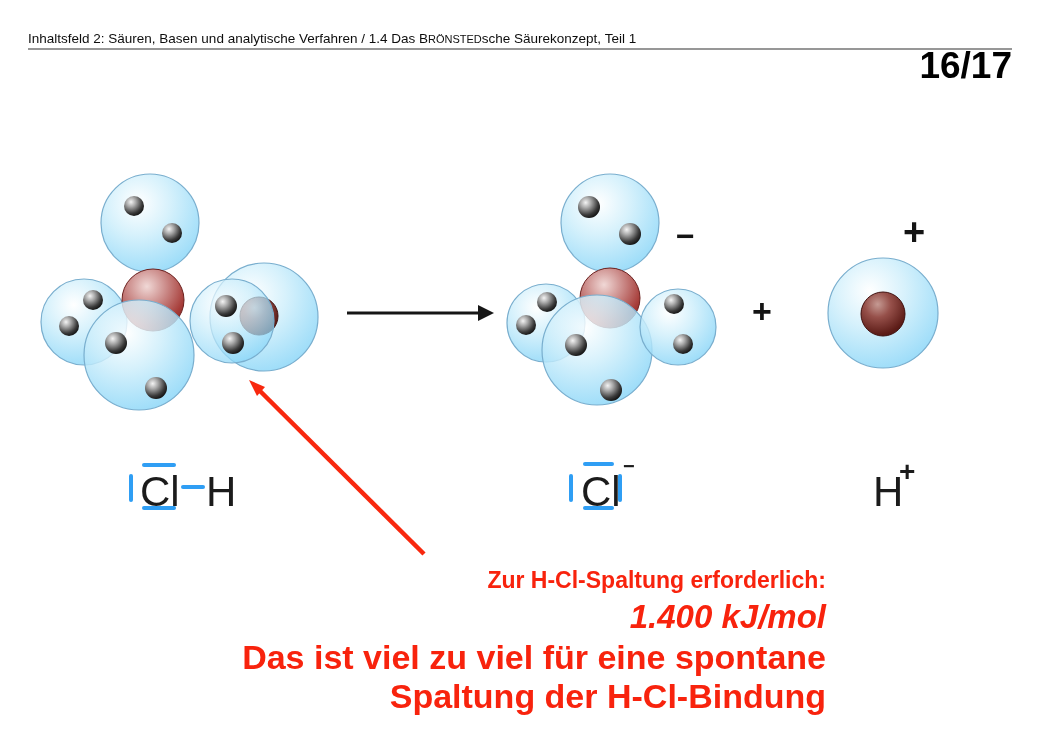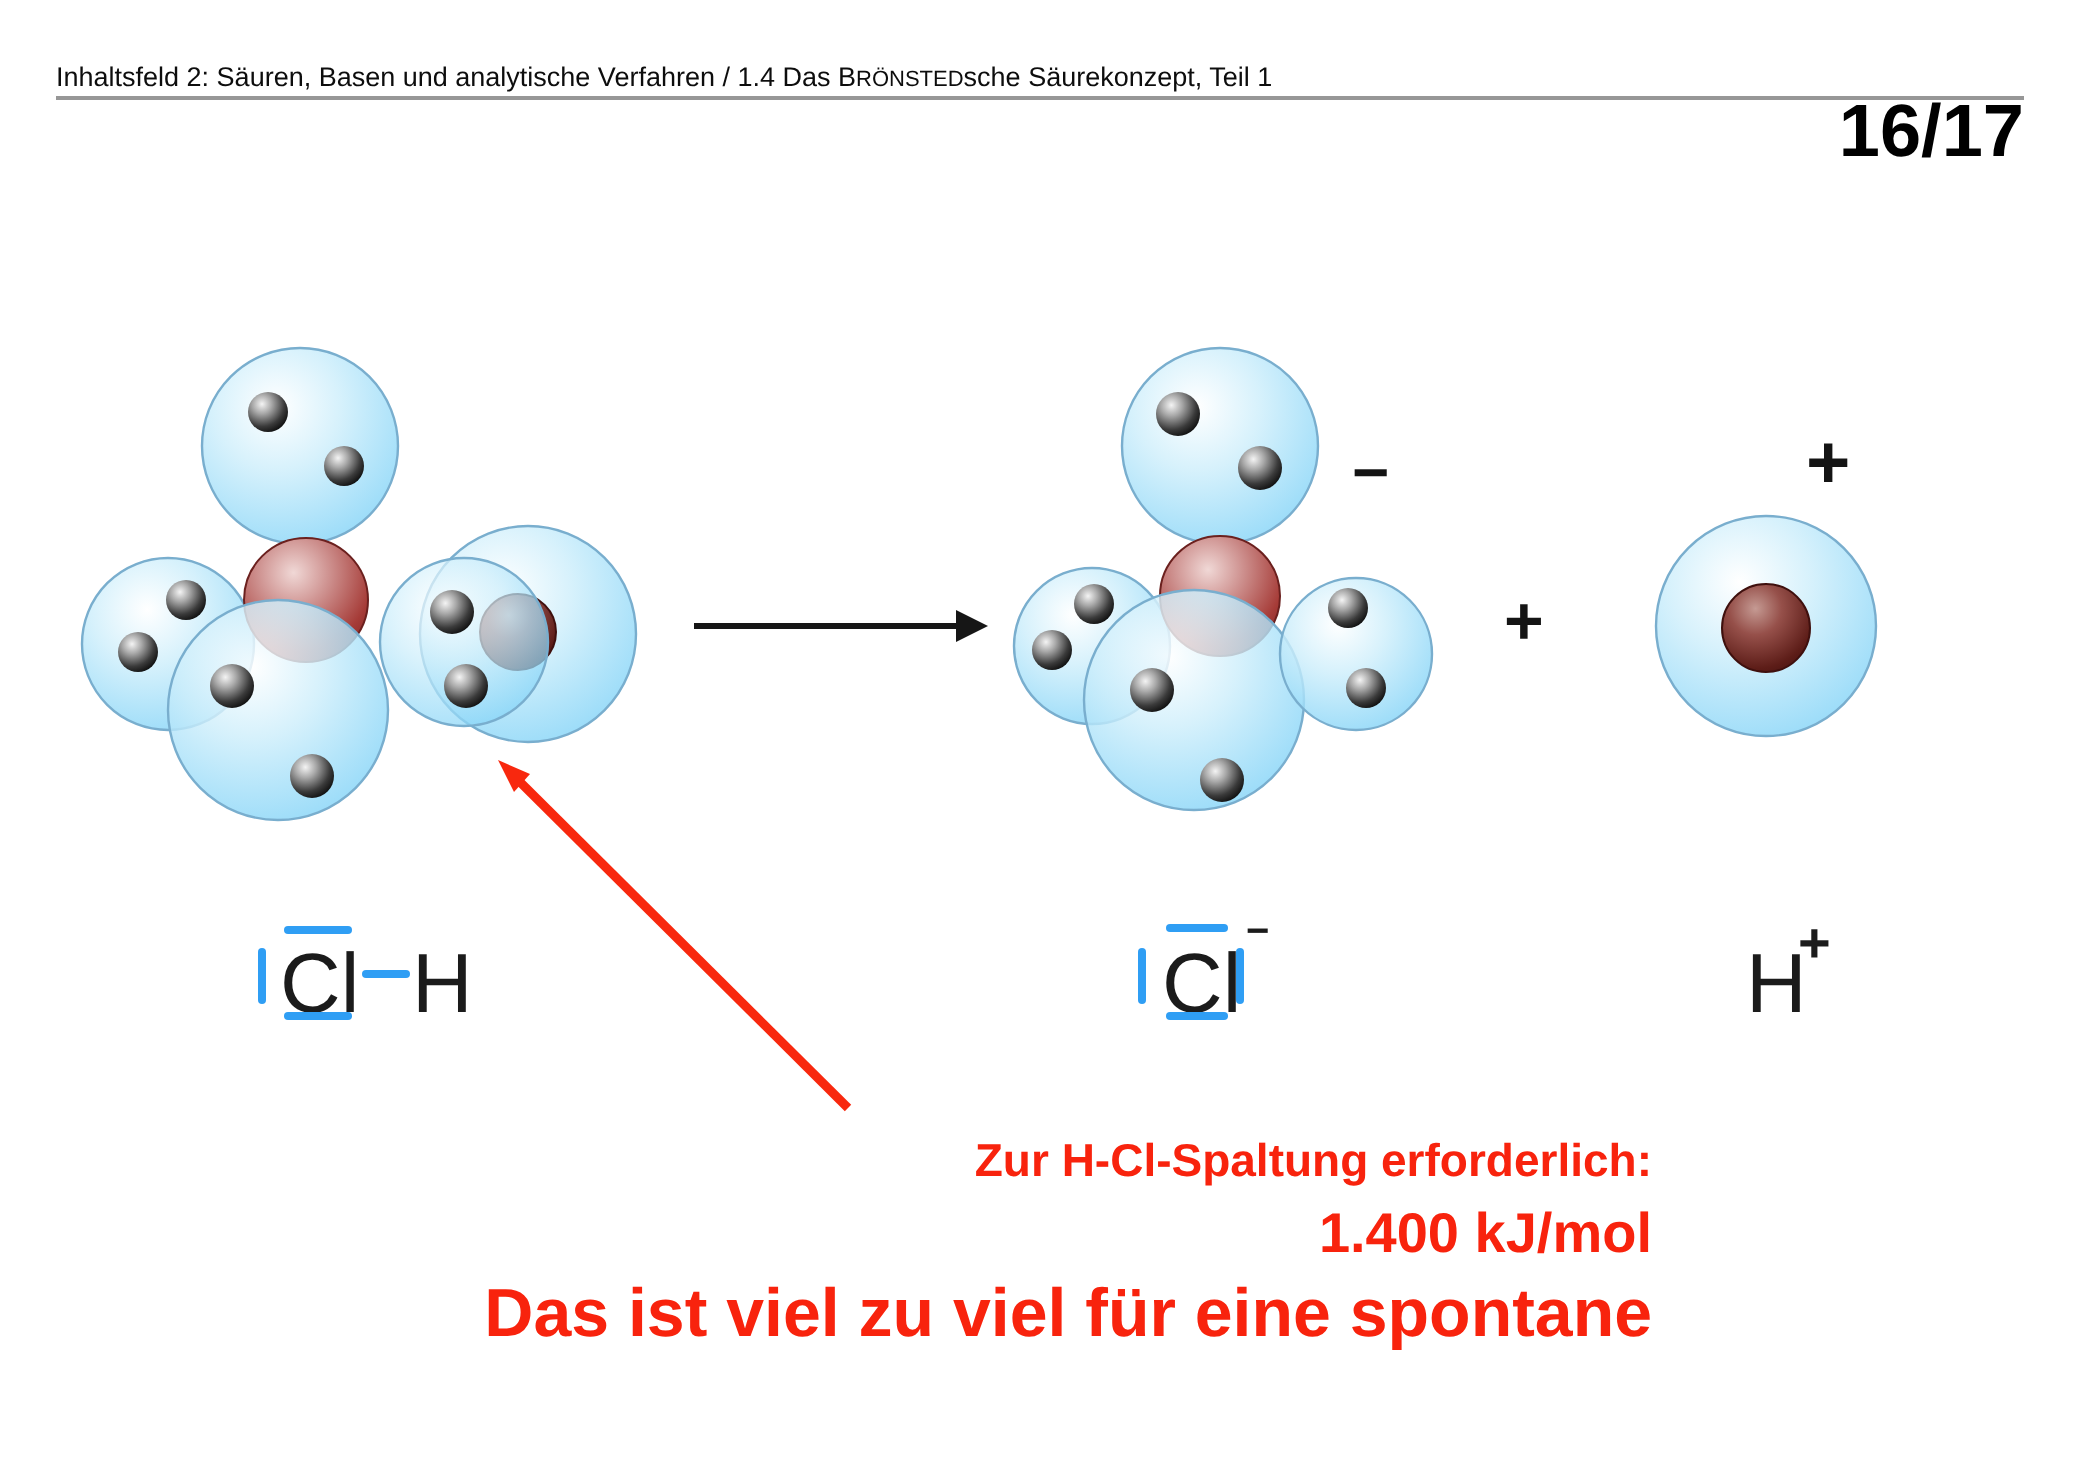--- a/index.html
+++ b/index.html
@@ -22,21 +22,21 @@
   .sign.plus-h{left:903px;top:212px;font-size:38px;line-height:40px;}
   
   .lw{position:absolute;color:#1b1b1b;font-size:42px;line-height:44px;font-weight:400;}
   .bar{position:absolute;background:#2f9ef4;border-radius:2px;}
   .vbar{width:4px;height:28px;}
   .hbar{height:4px;}
   .sup{position:absolute;font-weight:bold;color:#1b1b1b;}
   
   .annotation{position:absolute;left:26px;top:565px;width:800px;text-align:right;color:#f8230d;font-weight:bold;}
   .annotation .l1{font-size:23px;line-height:31px;}
-  .annotation .l2{font-size:28px;line-height:42px;}
+  .annotation .l2{font-size:33px;line-height:42px;font-style:italic;}
   .annotation .l3{font-size:34px;line-height:39px;}
   .annotation .l4{font-size:34px;line-height:38px;}
 </style>
 </head>
 <body>
 
 <div class="page">
 
   <div class="breadcrumb"><span>Inhaltsfeld 2: Säuren, Basen und analytische Verfahren / 1.4 Das B</span><span class="smallcaps">RÖNSTED</span><span>sche Säurekonzept, Teil 1</span></div>
   <div class="pagenum">16/17</div>
@@ -143,15 +143,16 @@
 
   <div>
     <span class="lw" style="left:873px;top:470px;position:absolute;">H</span>
     <span class="sup" style="left:899px;top:456px;font-size:28px;">+</span>
   </div>
 
   <div class="annotation">
     <div class="l1">Zur H-Cl-Spaltung erforderlich:</div>
     <div class="l2">1.400 kJ/mol</div>
     <div class="l3">Das ist viel zu viel für eine spontane</div>
+    <div class="l4">Spaltung der H-Cl-Bindung</div>
   </div>
 
 </div>
 
 </body></html>

